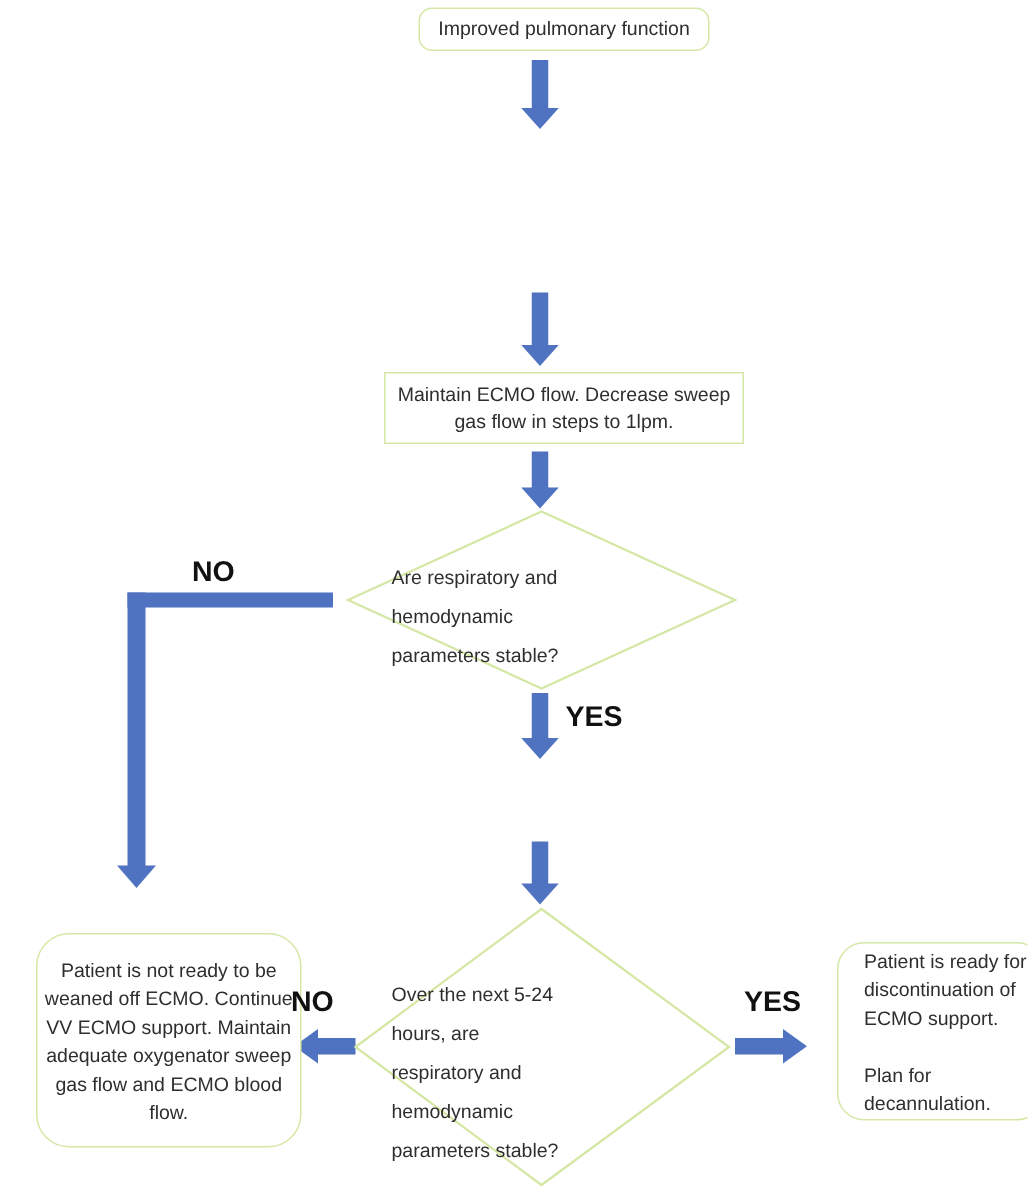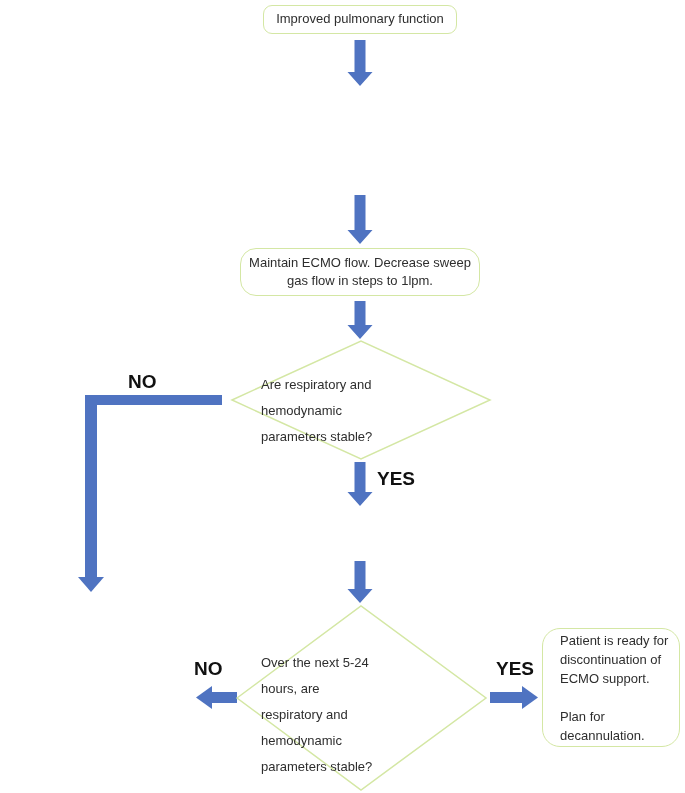--- a/index.html
+++ b/index.html
@@ -15,25 +15,25 @@
     font-family:"Liberation Sans","DejaVu Sans",sans-serif;overflow:hidden;
   }
   #connectors{position:absolute;left:0;top:0;width:685px;height:793px;}
   .diamond{fill:#ffffff;stroke:var(--box-border);stroke-width:1.5;}
   .arrow{fill:var(--arrow);stroke:none;}
   .node{
     position:absolute;box-sizing:border-box;background:#ffffff;
     border:1.5px solid var(--box-border);
     display:flex;align-items:center;justify-content:center;
     text-align:center;white-space:pre-line;
-    font-size:13px;line-height:18.5px;color:var(--text);
+    font-size:13px;line-height:18.5px;color:var(--text);margin-left:16px;
   }
   #box-improved   {left:263px;top:5px;  width:194px;height:29px; border-radius:9px;}
   #box-recruitment{left:269px;top:90px; width:181px;height:99px; border-radius:16px;}
-  #box-maintain   {left:240px;top:248px;width:240px;height:48px; border-radius:16px;}
+  #box-maintain   {left:240px;top:248px;width:240px;height:48px; border-radius:0;}
   #box-turnoff    {left:271px;top:510px;width:178px;height:46px; border-radius:11px;}
   #box-notready   {left:8px;  top:622px;width:177px;height:143px;border-radius:22px;line-height:19px;}
   #box-ready      {left:542px;top:628px;width:138px;height:119px;border-radius:18px;
                    text-align:left;justify-content:flex-start;padding-left:17px;line-height:19px;}
   .diamond-text{
     position:absolute;white-space:pre-line;
     font-size:13px;line-height:26px;color:var(--text);
   }
   #dtext-1{left:261px;top:372px;width:200px;}
   #dtext-2{left:261px;top:650px;width:200px;}
@@ -73,20 +73,26 @@
     <polygon class="diamond" points="237,698 361,606 486,698 361,790"></polygon>
   </svg>
 
   <div class="node" id="box-improved">Improved pulmonary function</div>
 
 
   <div class="node" id="box-maintain">Maintain ECMO flow. Decrease sweep
 gas flow in steps to 1lpm.</div>
 
 
+  <div class="node" id="box-notready">Patient is not ready to be
+weaned off ECMO. Continue
+VV ECMO support. Maintain
+adequate oxygenator sweep
+gas flow and ECMO blood
+flow.</div>
 
   <div class="node" id="box-ready">Patient is ready for
 discontinuation of
 ECMO support.
 
 Plan for
 decannulation.</div>
 
   <div class="diamond-text" id="dtext-1">Are respiratory and
 hemodynamic

